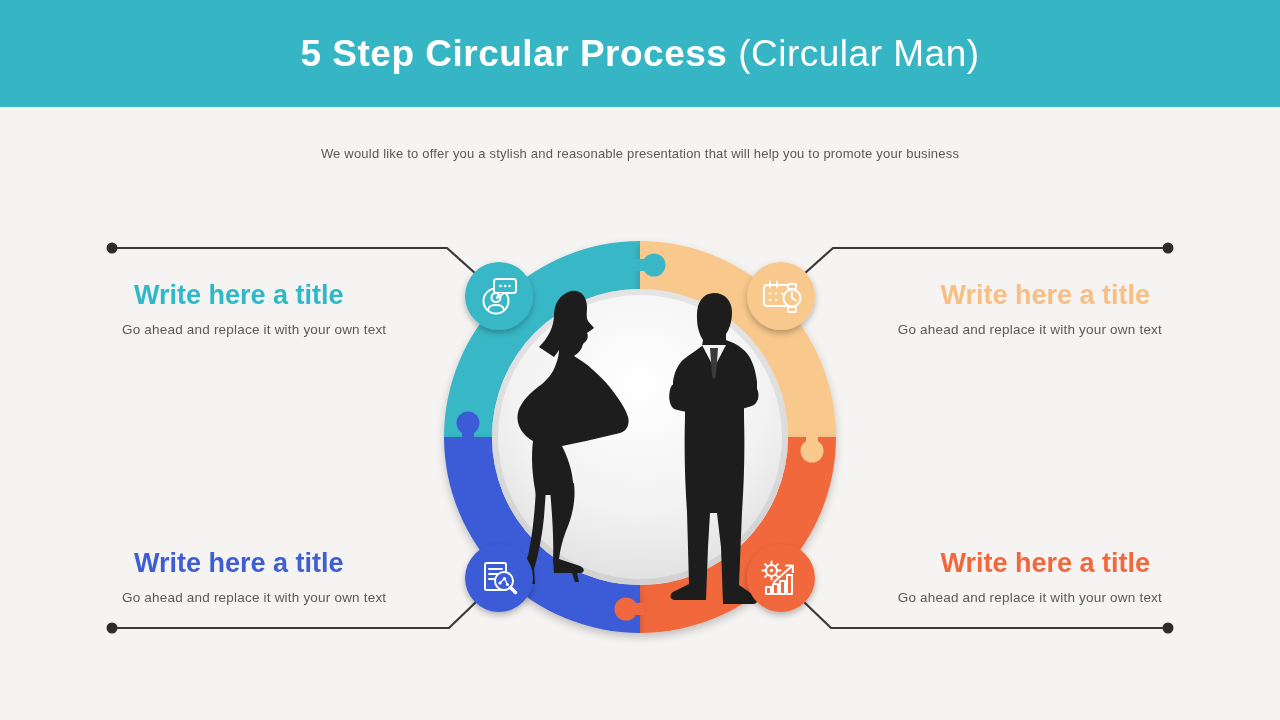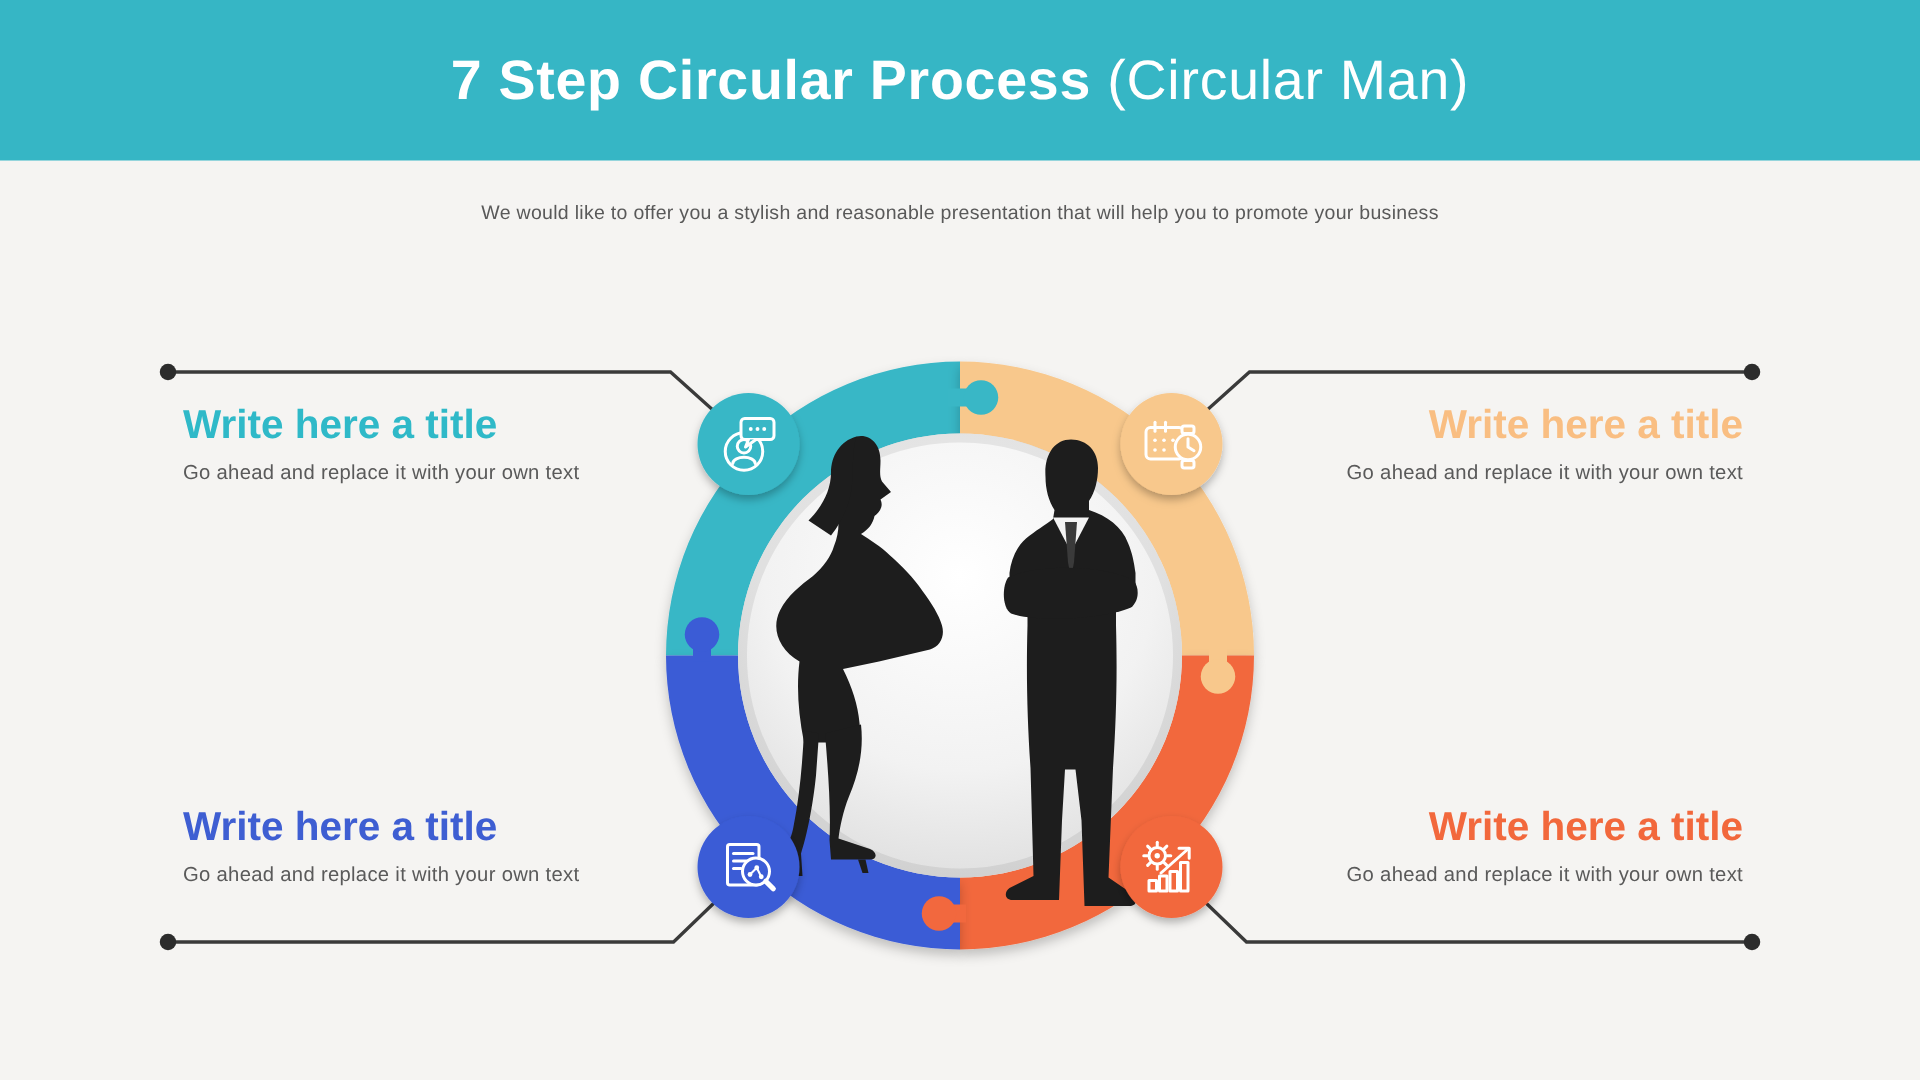--- a/index.html
+++ b/index.html
@@ -1,39 +1,39 @@
 <!DOCTYPE html>
 <html><head>
 <meta charset="utf-8">
 <style>
   html,body{margin:0;padding:0;}
   body{font-family:"Liberation Sans",sans-serif;}
   .slide{position:relative;width:1280px;height:720px;background:#f5f4f2;overflow:hidden;}
   .header{position:absolute;left:0;top:0;width:1280px;height:107px;display:flex;align-items:center;justify-content:center;}
   .header h1{margin:0;color:#ffffff;font-size:37px;letter-spacing:.5px;font-weight:400;}
   .header h1 .strong{font-weight:700;}
-  .subtitle{position:absolute;left:0;top:134px;width:1280px;text-align:center;font-size:13px;color:#595959;letter-spacing:.2px;}
+  .subtitle{position:absolute;left:0;top:146px;width:1280px;text-align:center;font-size:13px;color:#595959;letter-spacing:.2px;}
   .step{position:absolute;width:400px;}
-  .step .title{font-size:27px;font-weight:700;line-height:1.12;margin:0;}
+  .step .title{font-size:27px;font-weight:700;line-height:1.12;margin:12px;}
   .step .desc{font-size:13.5px;color:#5a5a5a;margin-top:9px;letter-spacing:.2px;}
   .step.tl{left:122px;top:268px;text-align:left;}
   .step.tr{right:118px;top:268px;text-align:right;}
   .step.bl{left:122px;top:536px;text-align:left;}
   .step.br{right:118px;top:536px;text-align:right;}
   svg{display:block;}
   .connector-layer{position:absolute;left:0;top:0;}
   .diagram{position:absolute;left:420px;top:217px;}
 </style>
 </head>
 <body>
 
 <div class="slide">
 
   <div class="header" style="background: rgb(54, 182, 197);">
-    <h1><span class="strong">7 Step Circular Process</span><span> (Circular Man)</span></h1>
+    <h1><span class="strong">5 Step Circular Process</span><span> (Circular Man)</span></h1>
   </div>
 
   <div class="subtitle">We would like to offer you a stylish and reasonable presentation that will help you to promote your business</div>
 
   <svg class="connector-layer" width="1280" height="720" viewBox="0 0 1280 720">
     <g fill="none" stroke-width="2.2">
       <path d="M112 248 H447 L476 274" stroke="#3a3a3a"></path>
       <path d="M1168 248 H833 L804 274" stroke="#3a3a3a"></path>
       <path d="M112 628 H449 L476 602" stroke="#3a3a3a"></path>
       <path d="M1168 628 H831 L804 602" stroke="#3a3a3a"></path>

